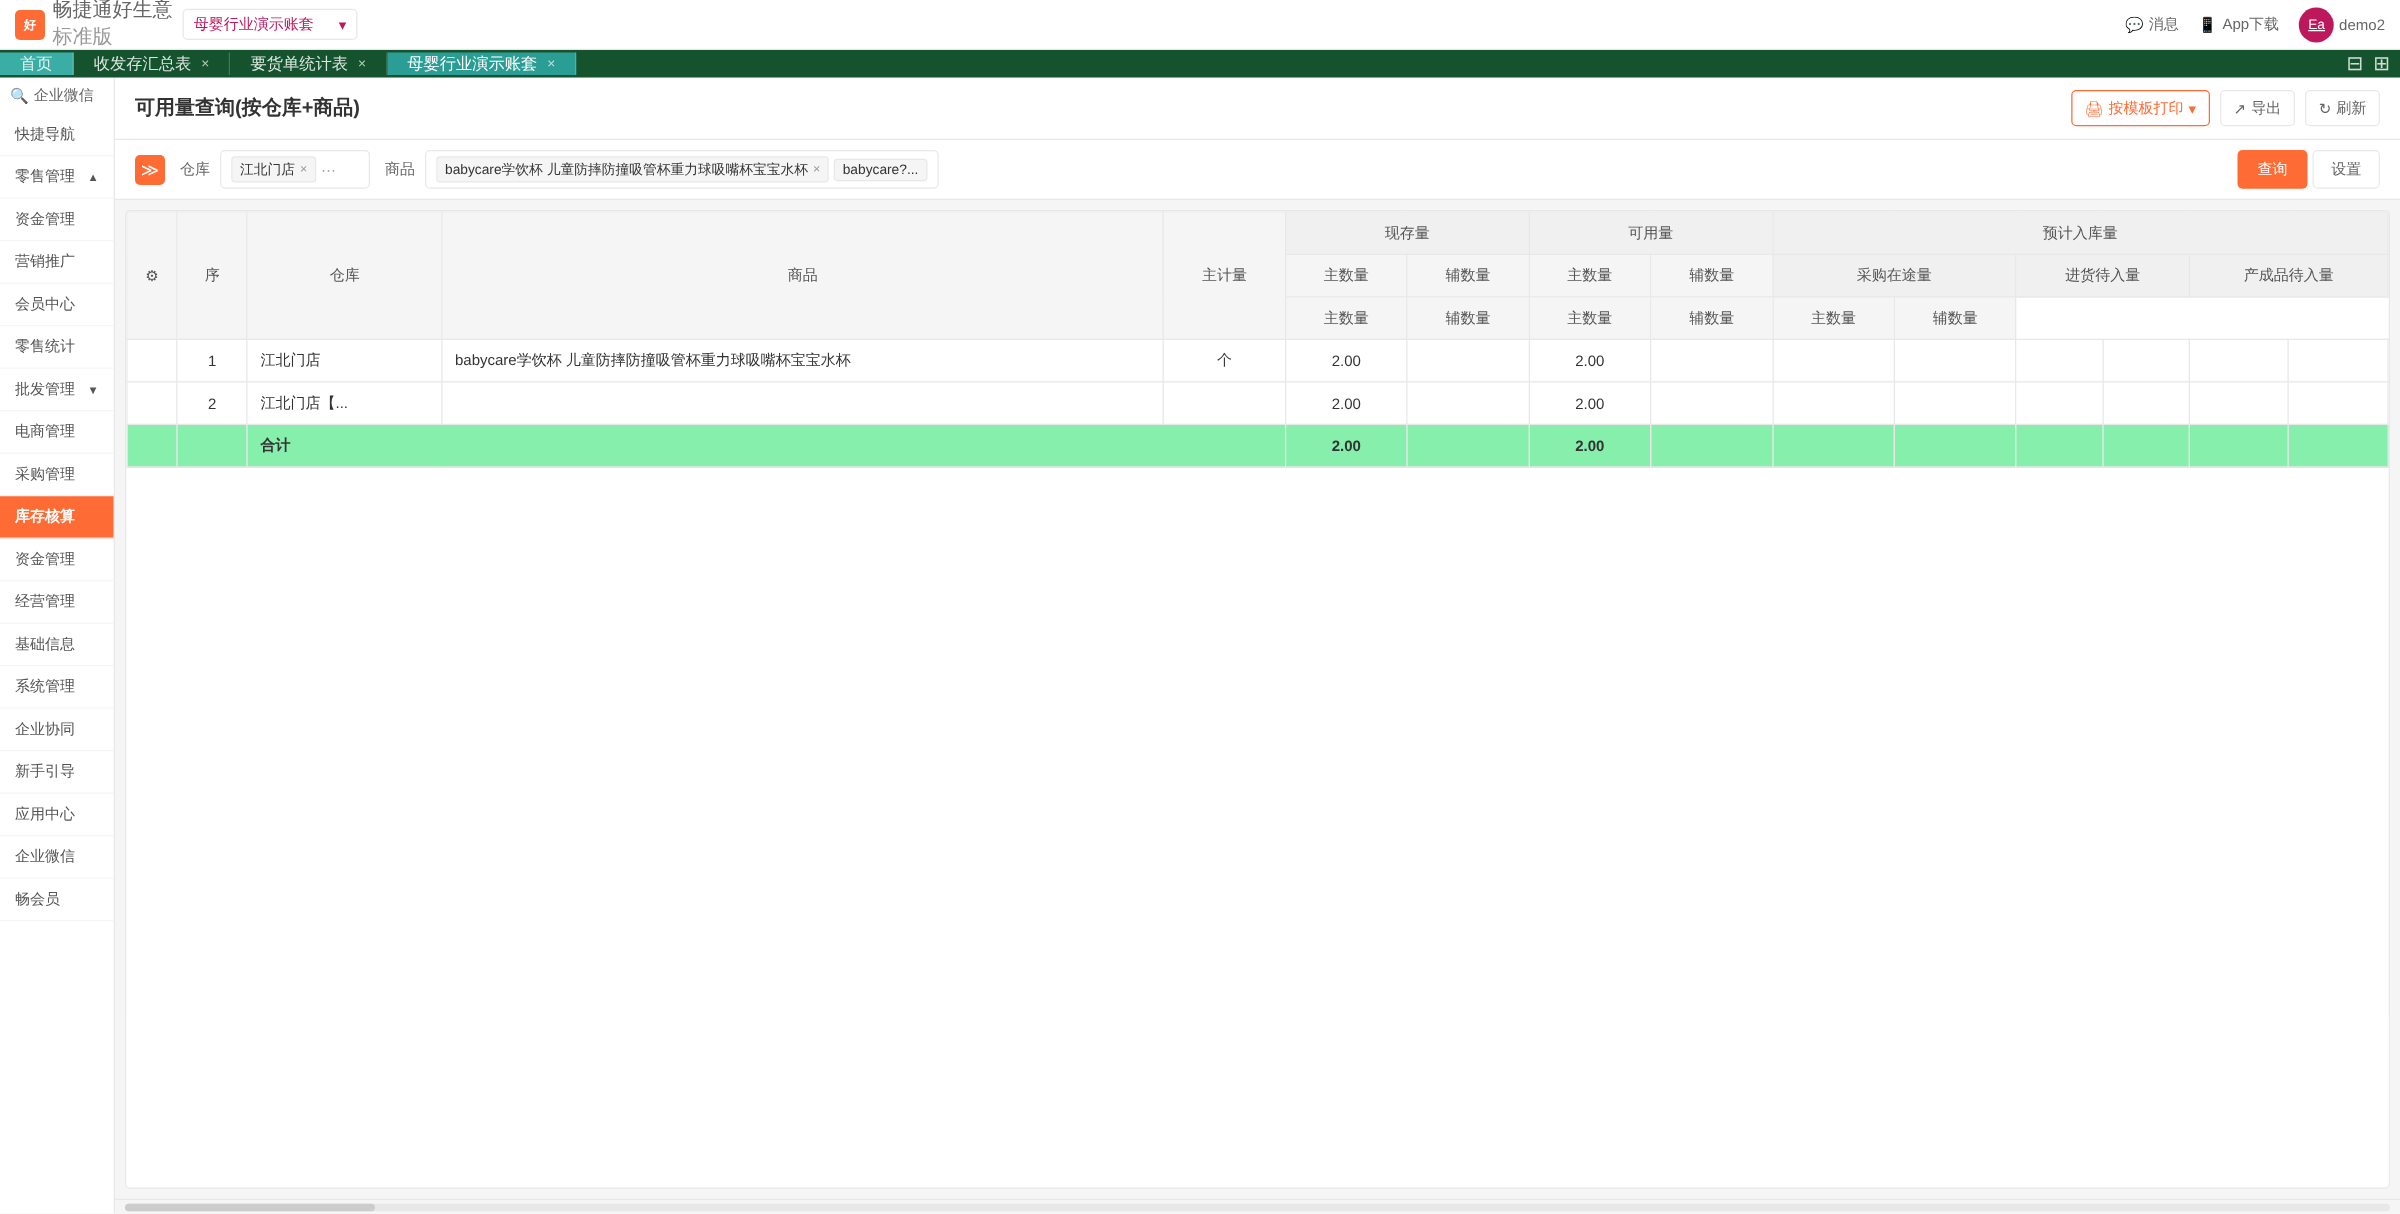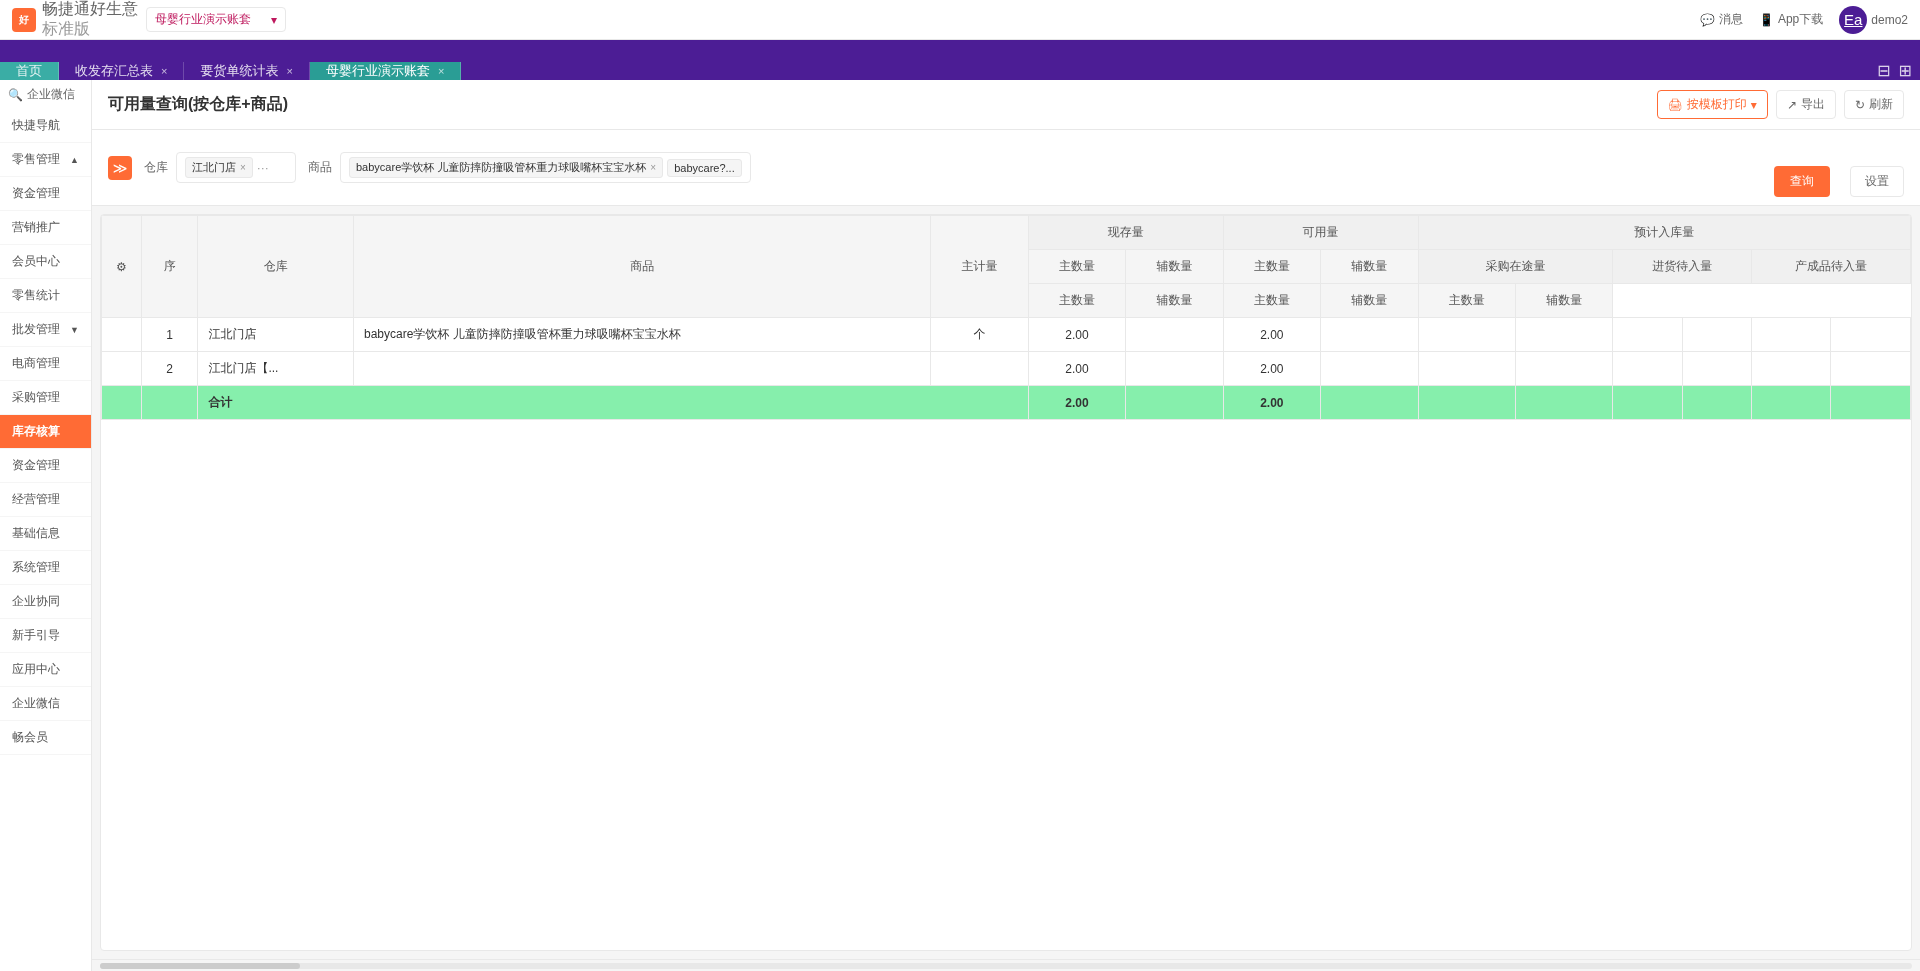--- a/index.html
+++ b/index.html
@@ -17,28 +17,28 @@
       flex-shrink: 0;
     }
     .top-bar-left { display: flex; align-items: center; gap: 8px; }
     .logo-area { display: flex; align-items: center; gap: 6px; }
     .logo-icon { width: 24px; height: 24px; background: #ff6b35; border-radius: 4px; display: flex; align-items: center; justify-content: center; color: #fff; font-size: 10px; font-weight: bold; }
     .logo-text { font-size: 16px; color: #666; line-height: 1.3; }
     .logo-sub { font-size: 16px; color: #999; }
     .industry-select { display: flex; align-items: center; gap: 16px; border: 1px solid #e8e8e8; border-radius: 4px; padding: 3px 8px; cursor: pointer; color: #be185d; font-size: 12px; min-width: 140px; justify-content: space-between; }
     .top-bar-right { display: flex; align-items: center; gap: 16px; }
     .top-bar-btn { display: flex; align-items: center; gap: 4px; color: #666; font-size: 12px; cursor: pointer; }
-    .user-avatar { width: 28px; height: 28px; border-radius: 50%; background: #4c1d95; display: flex; align-items: center; justify-content: center; color: #fff; font-size: 15px; text-decoration: underline; }
+    .user-avatar { width: 28px; height: 28px; border-radius: 50%; background: #be185d; display: flex; align-items: center; justify-content: center; color: #fff; font-size: 11px; text-decoration: underline; }
 
     
     .nav-tabs {
-      height: 40px;
-      background: #4c1d95;
-      display: flex;
-      align-items: flex-end;
+      height: 22px;
+      background: #14532d;
+      display: flex;
+      align-items: center;
       flex-shrink: 0;
       position: relative;
     }
     .nav-tab {
       display: flex;
       align-items: center;
       padding: 0 16px;
       cursor: pointer;
       color: rgba(255,255,255,0.85);
       font-size: 13px;
@@ -177,21 +177,21 @@
       background: #f5f5f5;
       border: 1px solid #e8e8e8;
       border-radius: 3px;
       padding: 2px 6px;
       font-size: 11px;
       color: #333;
       gap: 4px;
     }
     .filter-tag .remove { cursor: pointer; color: #999; font-size: 10px; }
     .filter-dots { color: #999; cursor: pointer; }
-    .filter-actions { margin-left: auto; display: flex; gap: 20px; margin-top: 28px; }
+    .filter-actions { margin-left: auto; display: flex; gap: 4px; }
     .btn-query {
       background: #ff6b35;
       color: #fff;
       border: none;
       border-radius: 4px;
       padding: 6px 16px;
       cursor: pointer;
       font-size: 12px;
     }
     .btn-settings {

